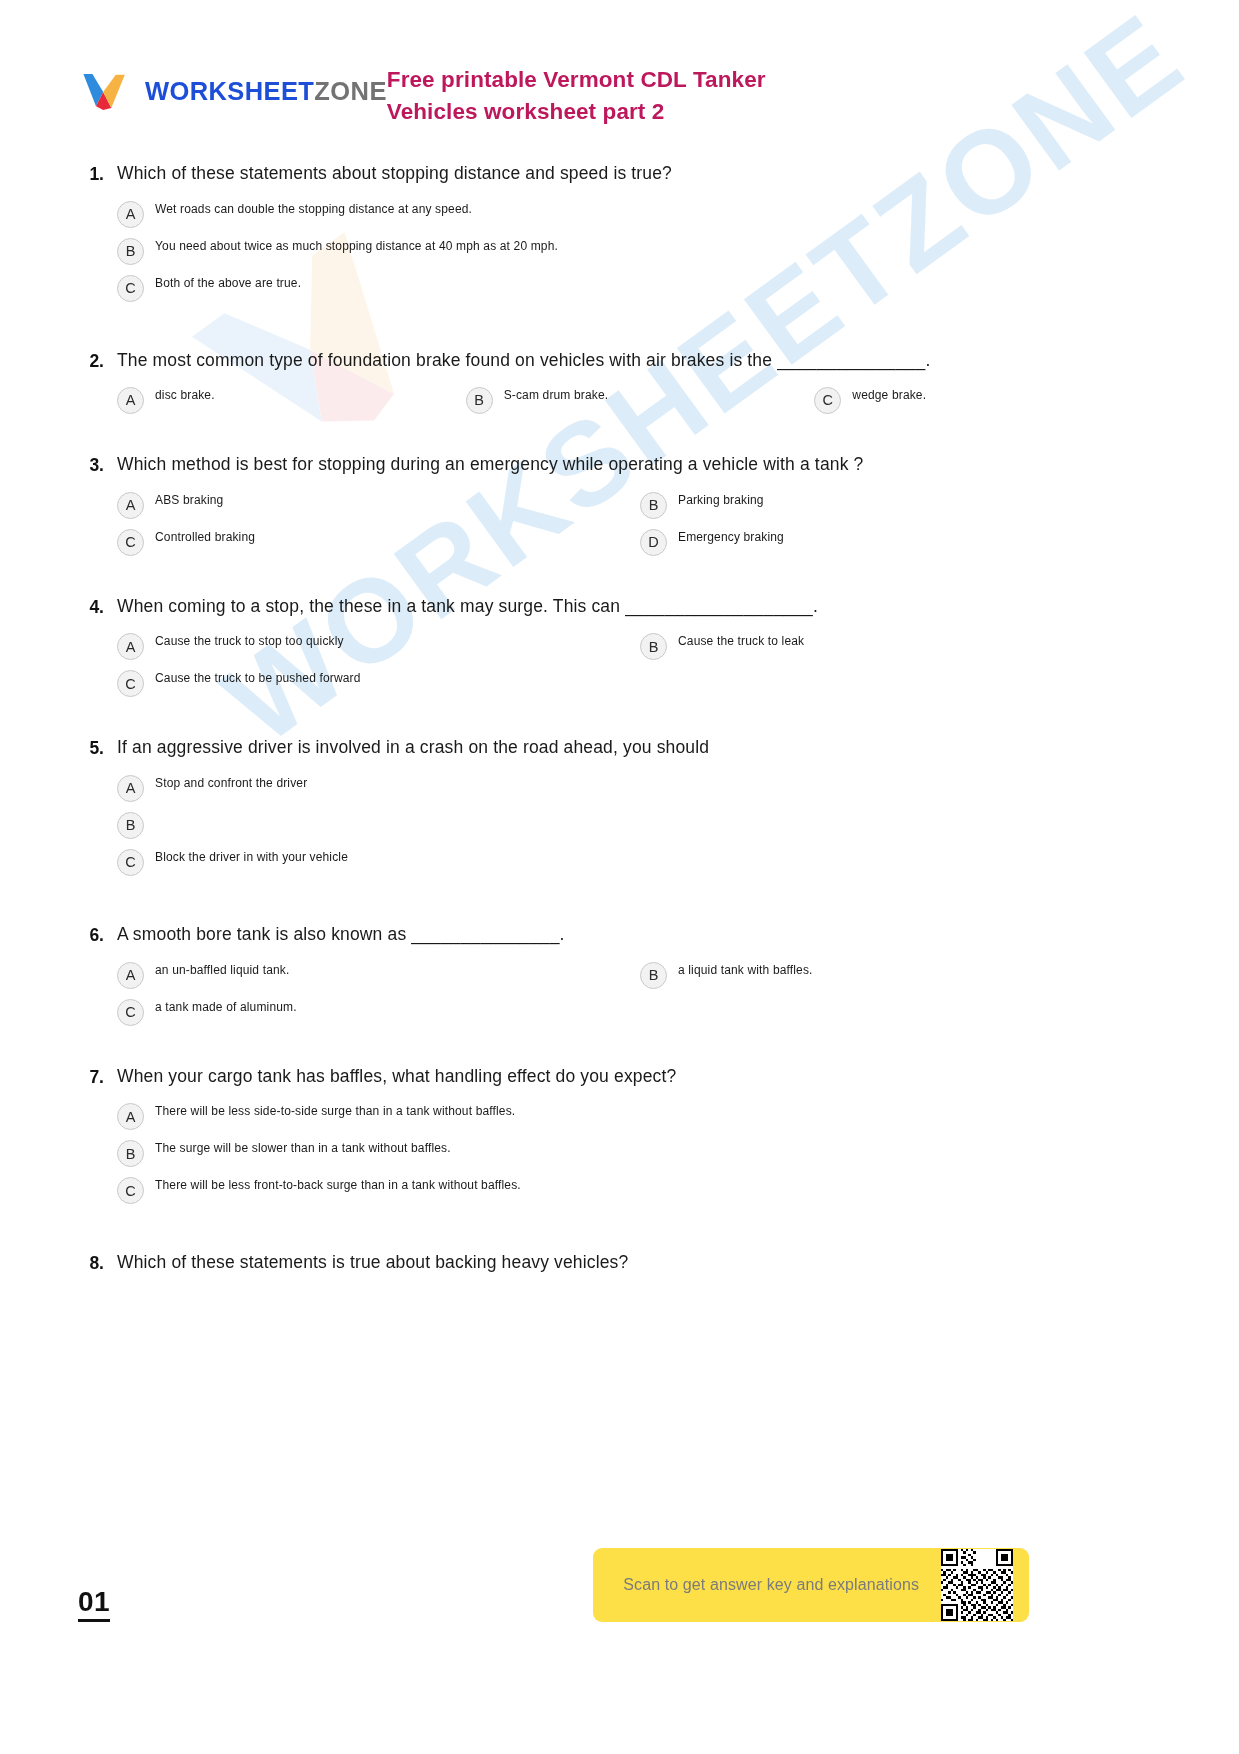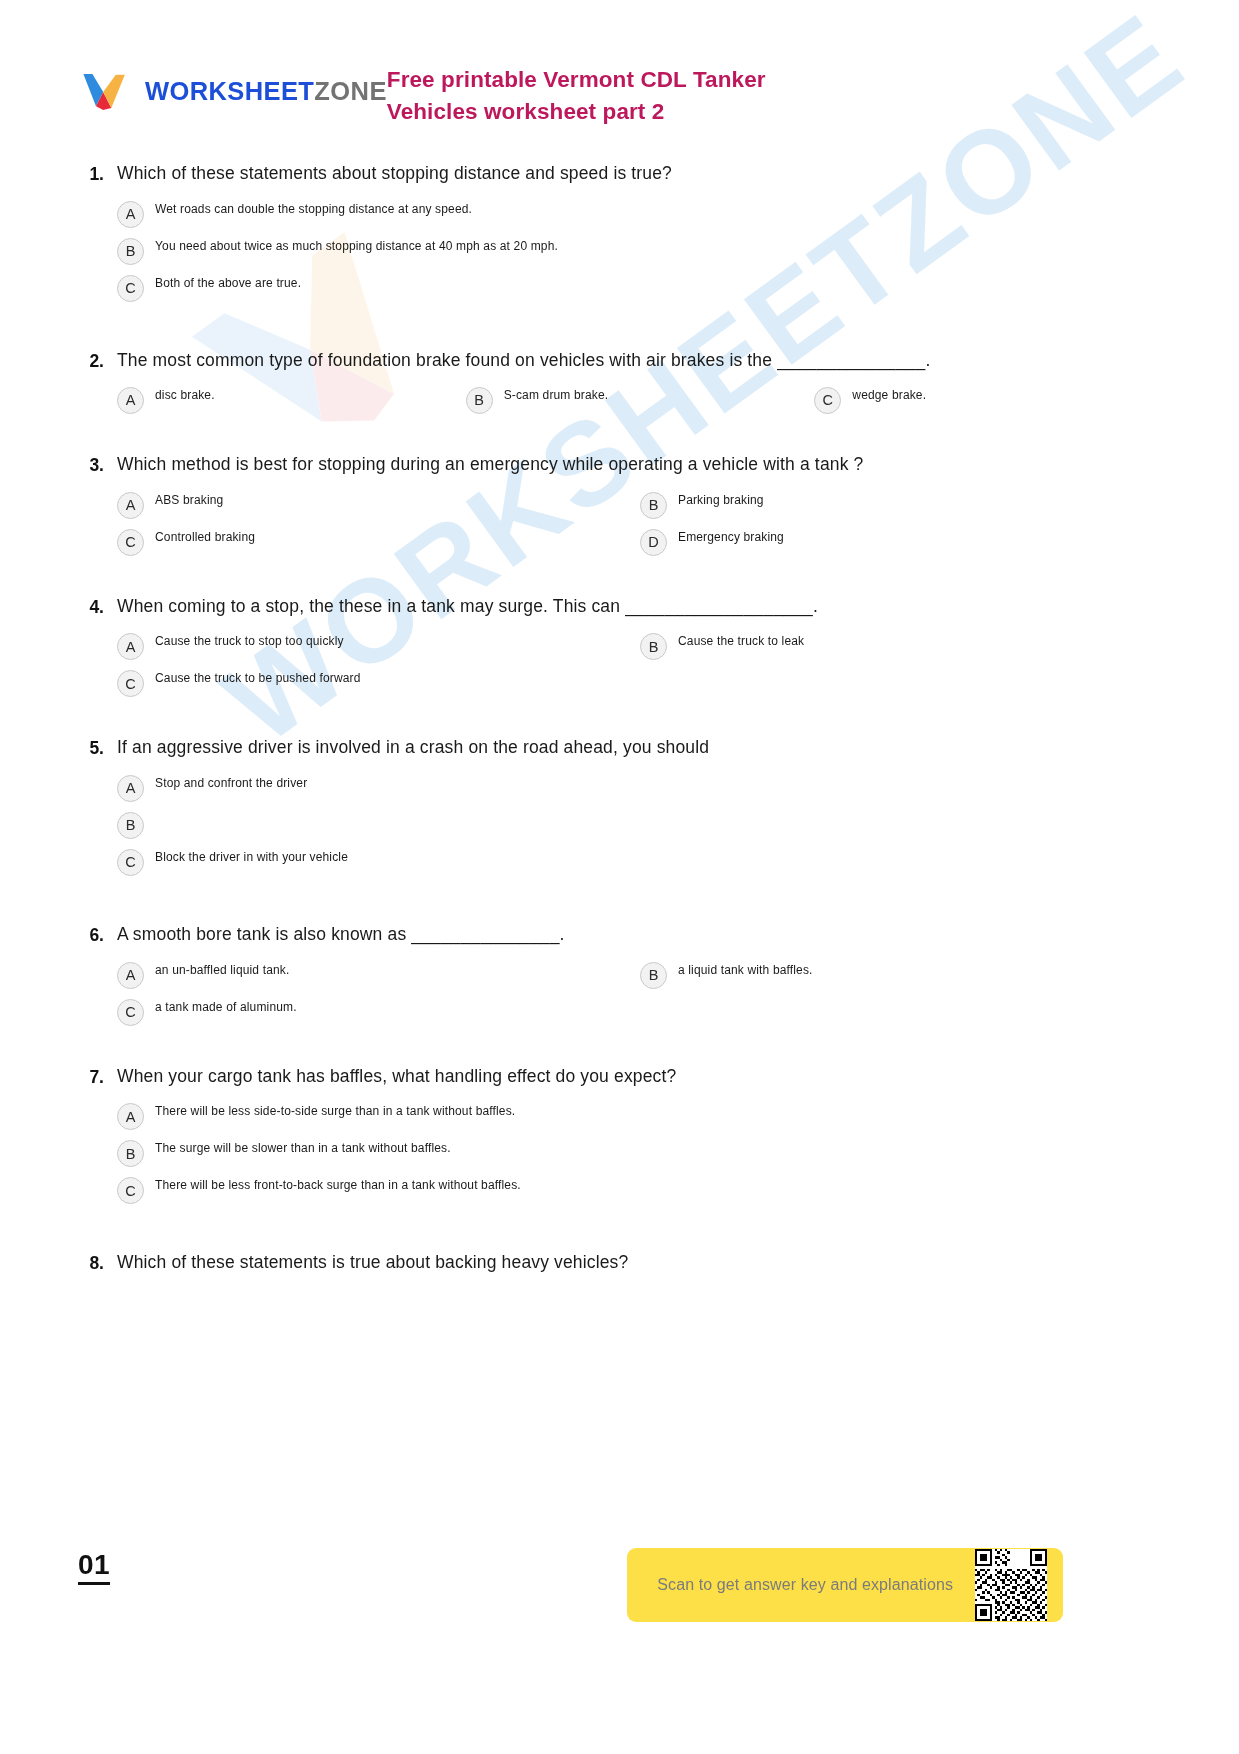--- a/index.html
+++ b/index.html
@@ -164,22 +164,22 @@
   .q-block.gap-lg { margin-bottom: 36px; }
 
   
   .footer {
     position: absolute;
     left: 0;
     bottom: 132px;
     width: 1239px;
     z-index: 3;
     display: flex;
-    align-items: flex-start;
-    padding: 0 70px 0 78px;
+    align-items: flex-end;
+    padding: 0 104px 0 78px;
   }
   .page-no {
     font-size: 28px;
     font-weight: 700;
     color: #111;
     border-bottom: 3px solid #111;
     line-height: 1.18;
     padding-bottom: 1px;
     letter-spacing: .5px;
   }

